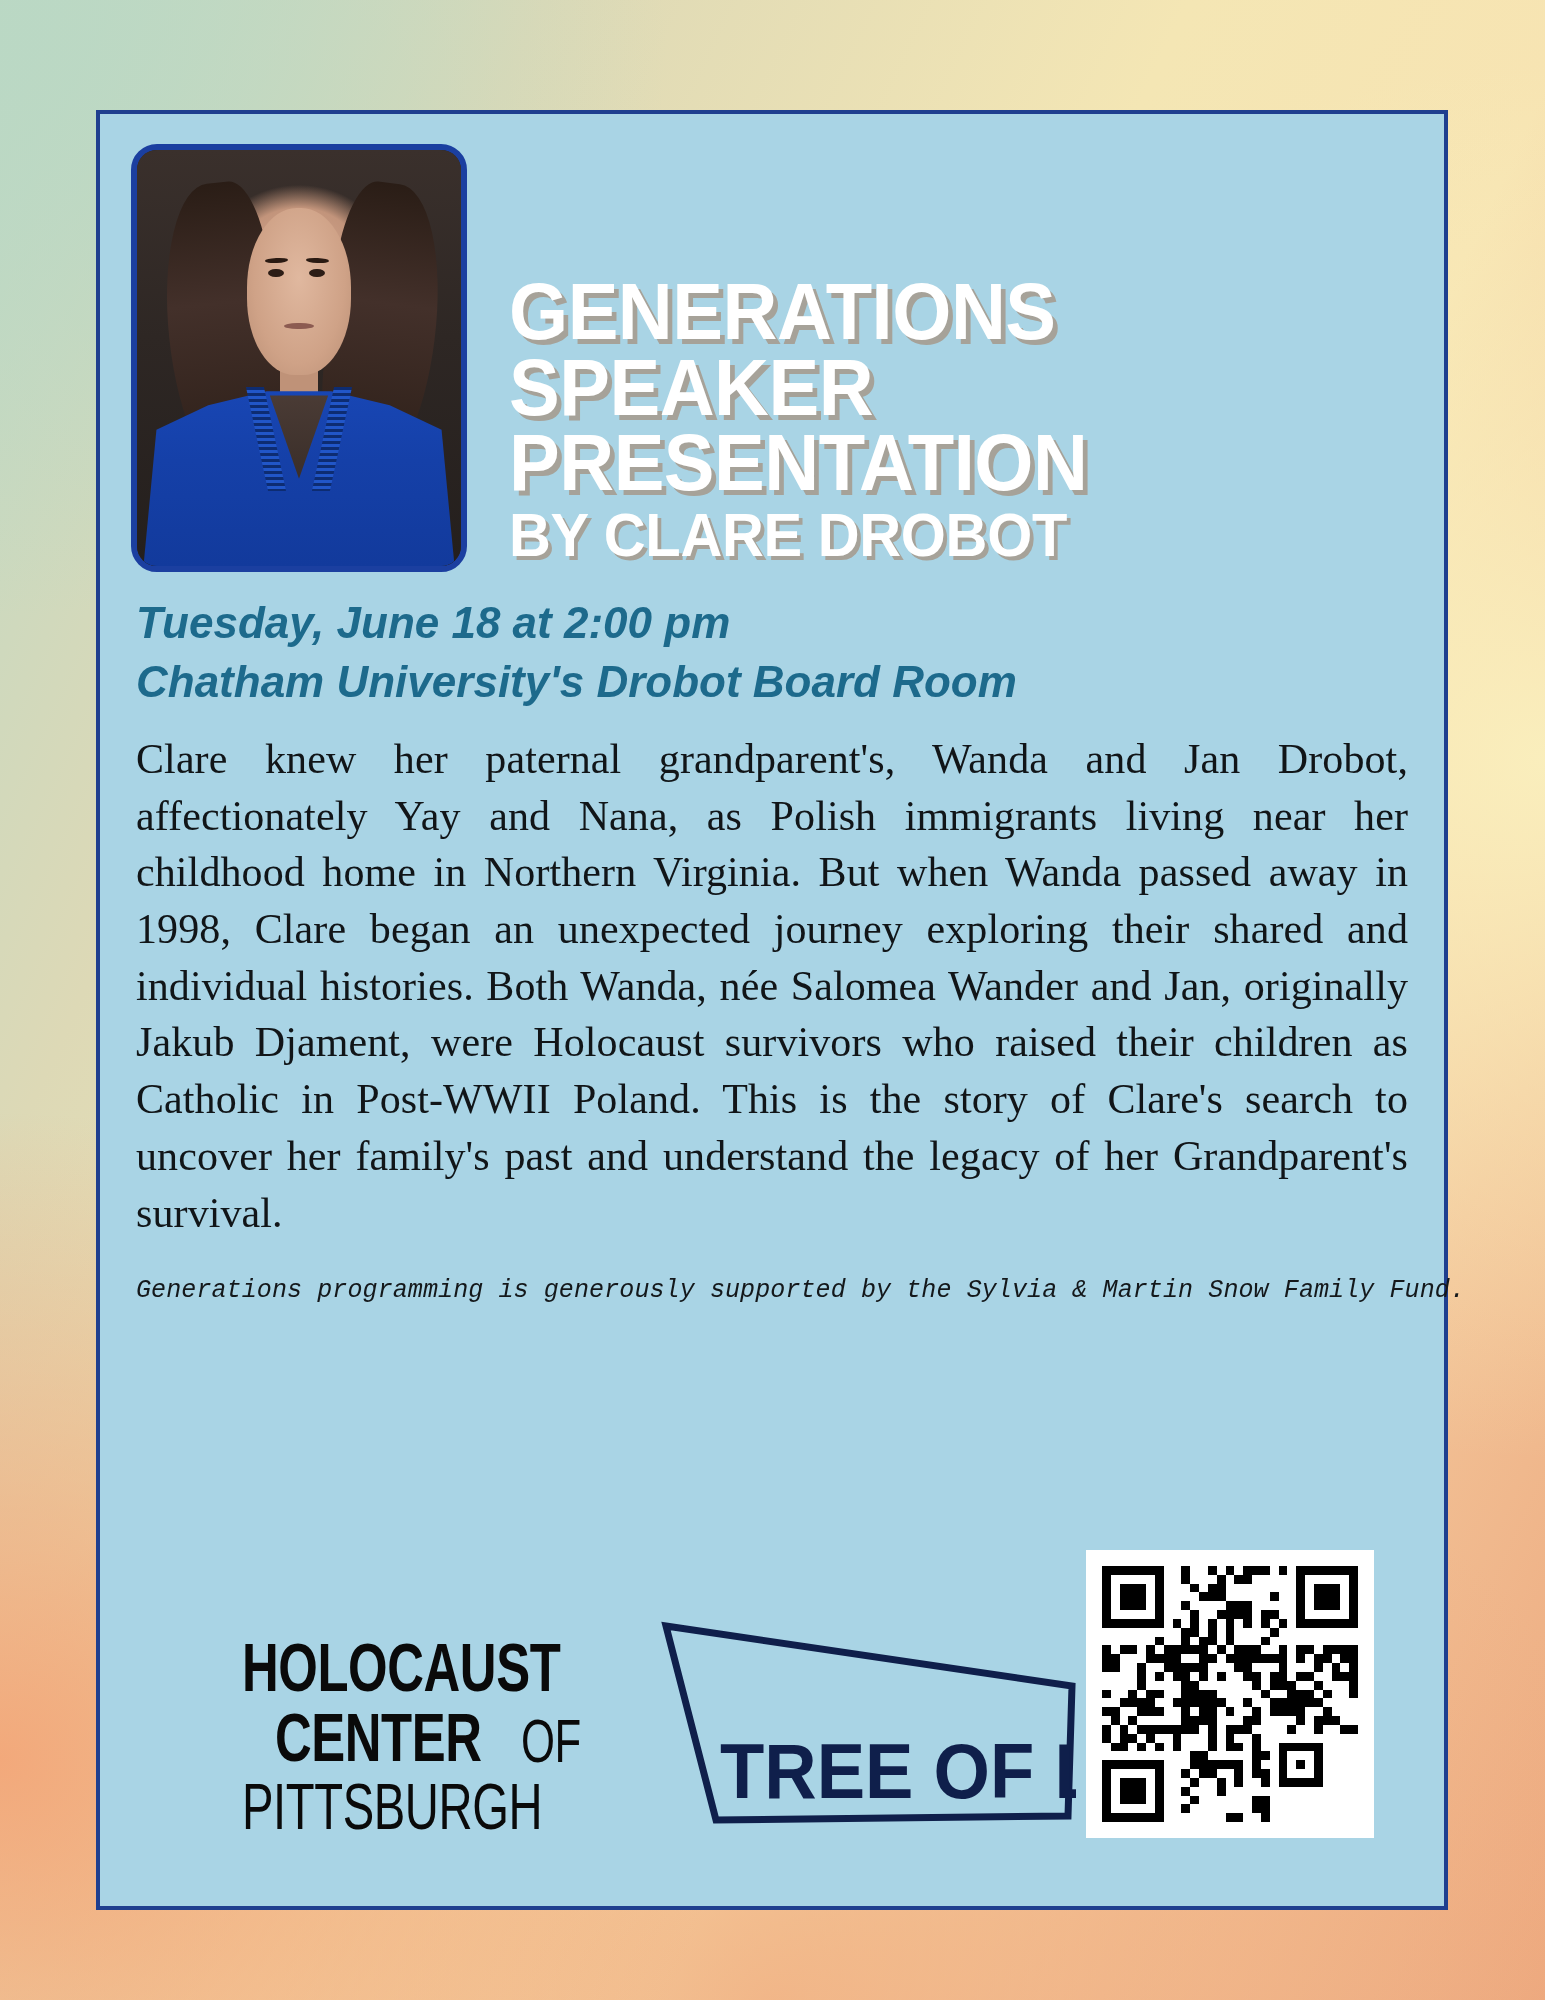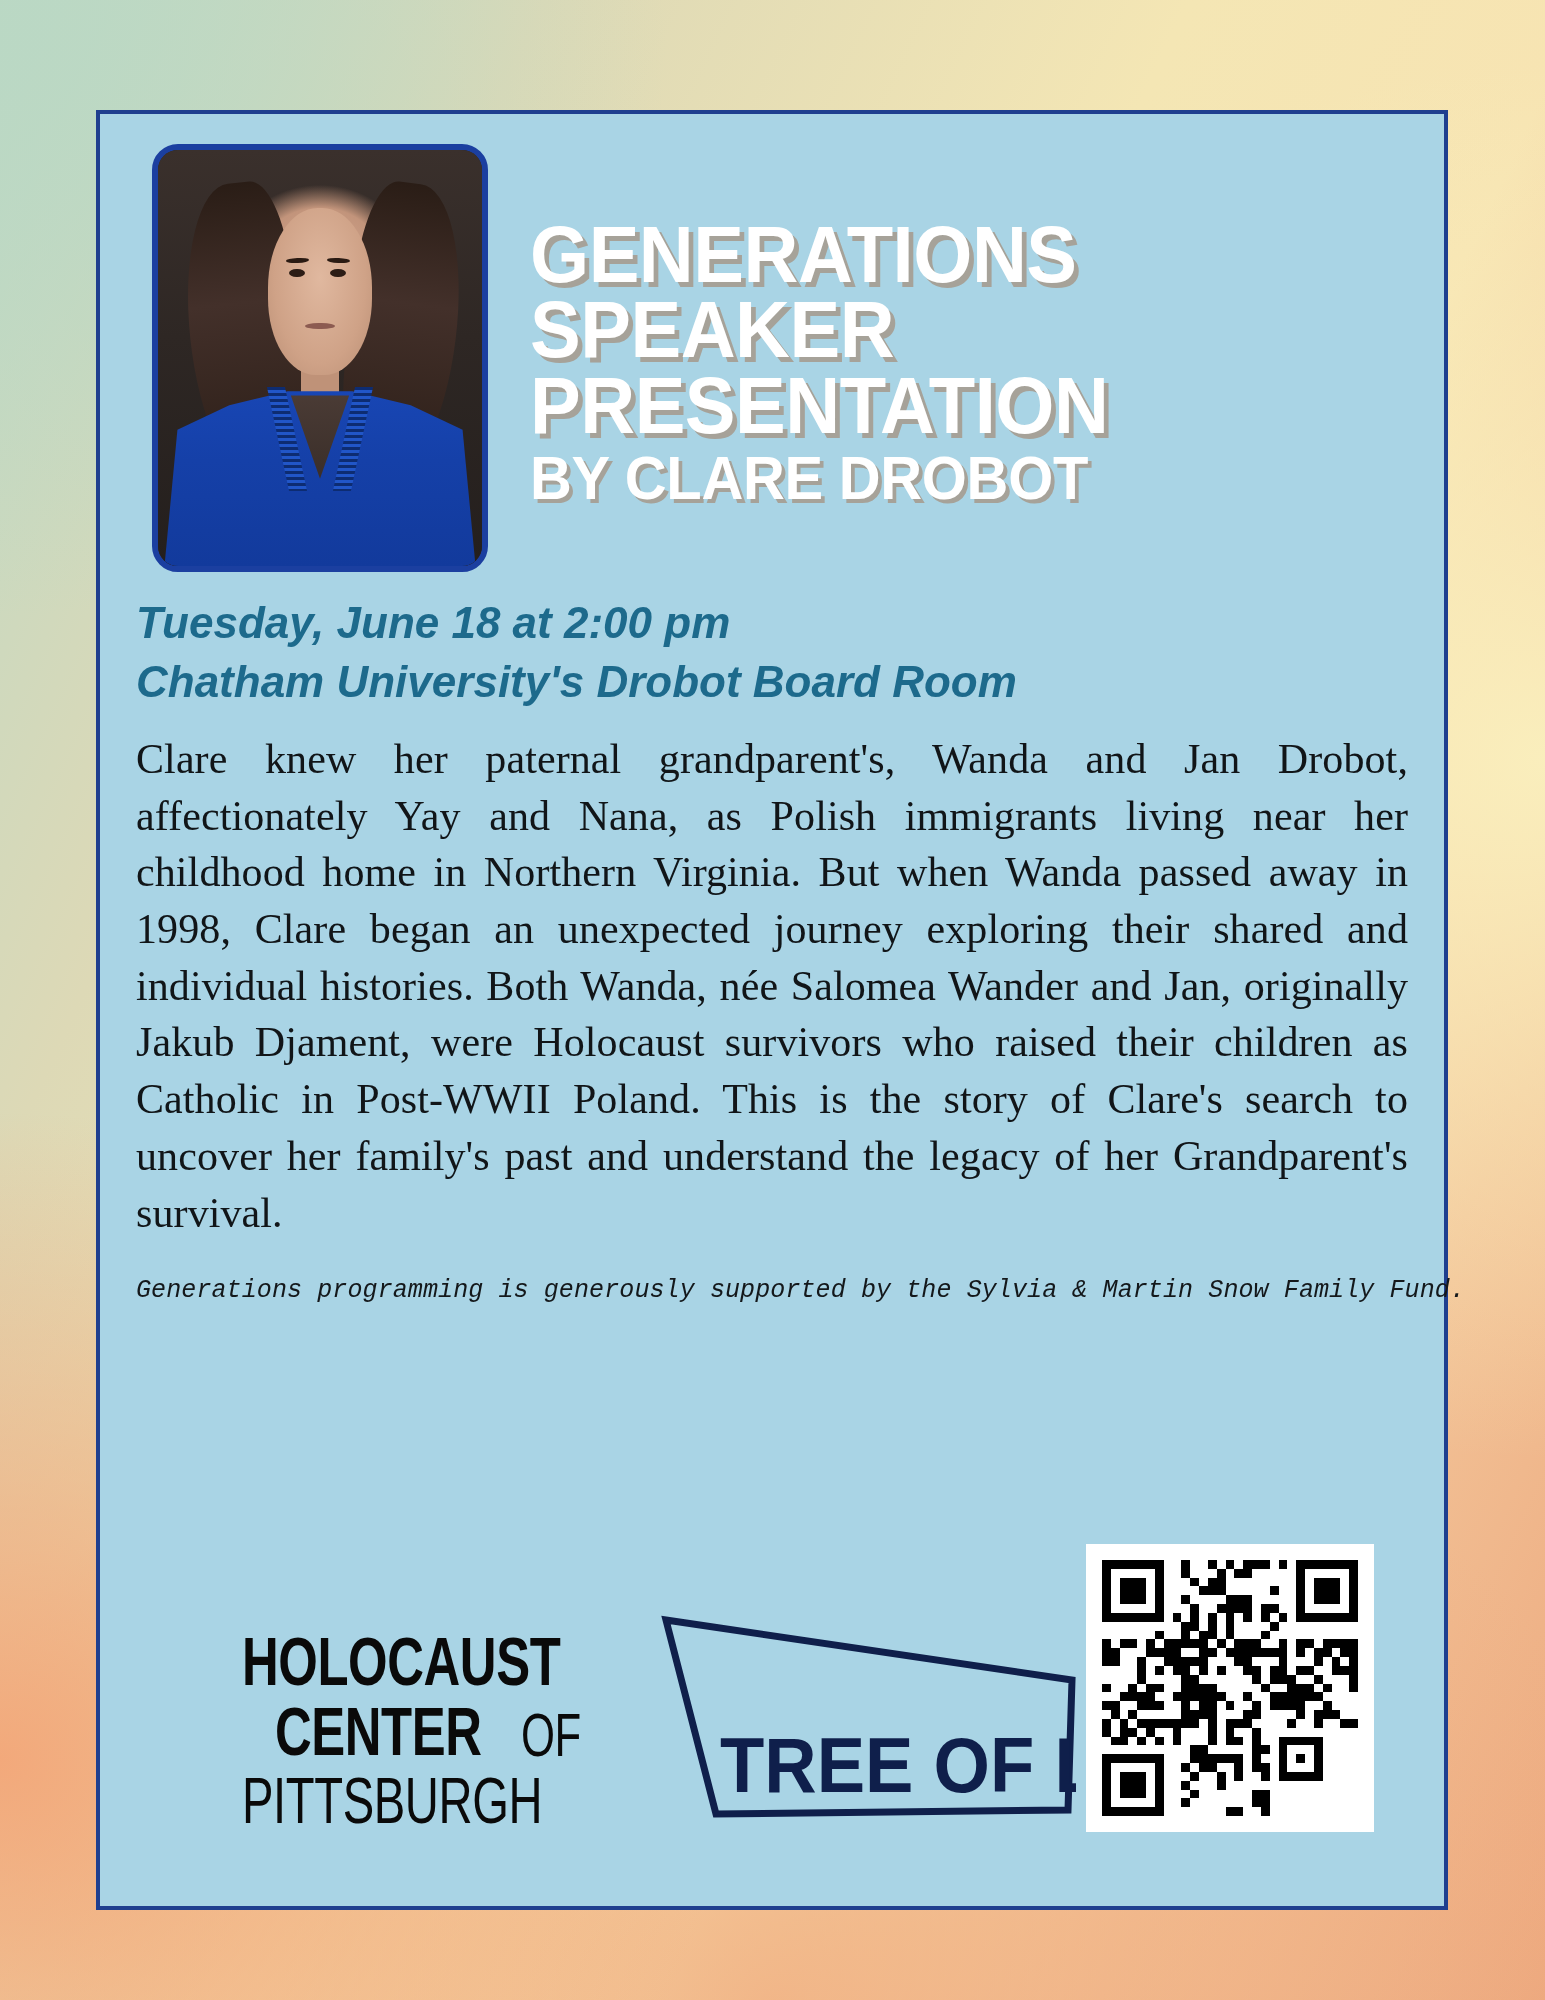--- a/index.html
+++ b/index.html
@@ -36,22 +36,22 @@
     width: 1352px;
     height: 1800px;
     background: #a9d4e5;
     border: 4px solid #1f3f8f;
     padding: 0;
   }
 
   
   .header {
     display: flex;
-    align-items: center;
-    padding: 30px 0 0 52px;
+    align-items: flex-end;
+    padding: 30px 0 0 31px;
   }
 
   .photo-frame {
     width: 336px;
     height: 428px;
     border: 6px solid #1b3fa0;
     border-radius: 26px;
     flex: 0 0 auto;
     overflow: hidden;
     position: relative;
@@ -203,21 +203,21 @@
     line-height: 1.3;
     color: #14181b;
     letter-spacing: 0.1px;
     white-space: nowrap;
   }
 
   
   .logo-strip {
     position: absolute;
     left: 0; right: 0;
-    bottom: 64px;
+    bottom: 58px;
     height: 280px;
     display: flex;
     align-items: center;
   }
 
   
   .hcp-logo {
     position: absolute;
     left: 142px;
     bottom: 8px;

